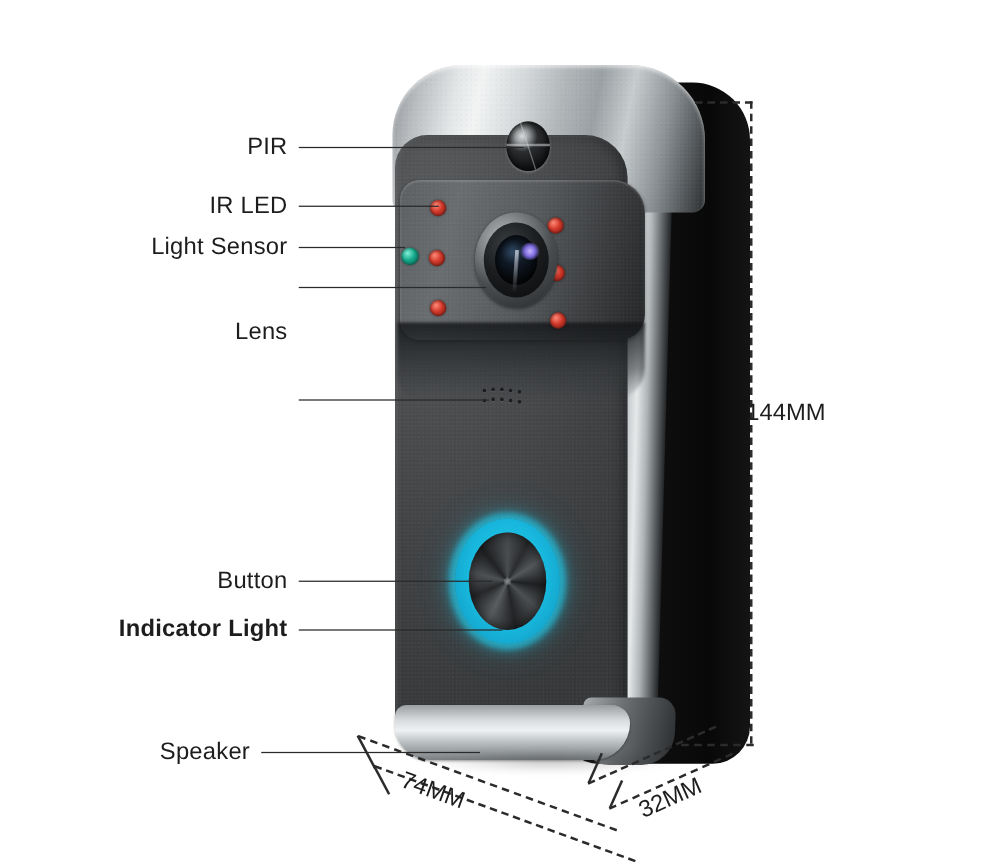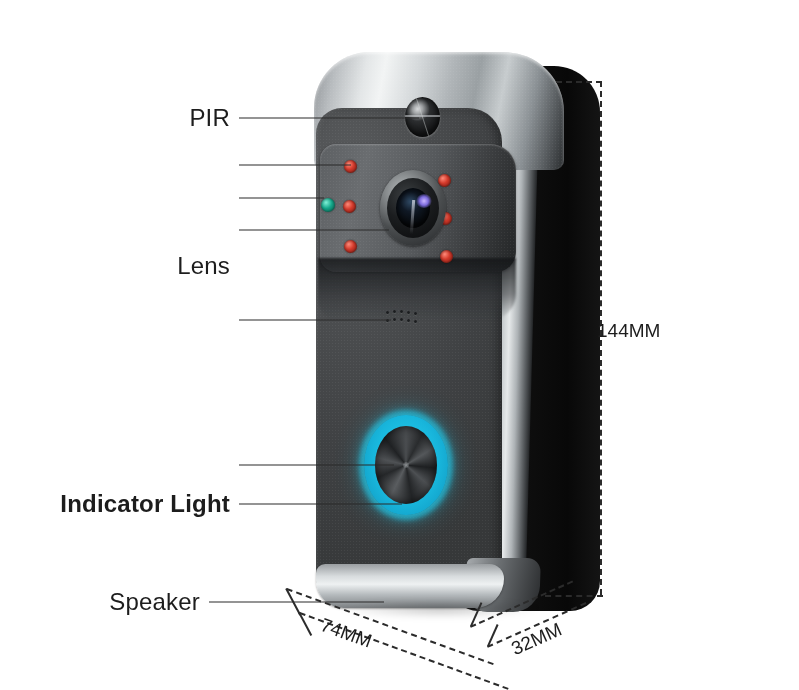--- a/index.html
+++ b/index.html
@@ -9,21 +9,21 @@
     font-family:"Liberation Sans", sans-serif;
     overflow:hidden;
     position:relative;
   }
   #stage{position:absolute;inset:0;}
 
   
   .callout{
     position:absolute;
     color:#1d1d1d;
-    font-size:24px;
+    font-size:19px;
     letter-spacing:.2px;
     white-space:nowrap;
     text-align:right;
     transform:translateY(-50%);
   }
   .leader{
     position:absolute;
     height:0;
     border-top:1.6px solid #2a2a2a;
     transform:translateY(-50%);
@@ -275,29 +275,32 @@
     </div>
 
     <div class="bottom-rim-dark"></div>
     <div class="bottom-rim"></div>
     <div class="body-shadow"></div>
   </div>
 
   <div class="callout" style="left:60px;top:118px;width:170px;">PIR</div>
   <div class="leader" style="left:239px;top:118px;width:180px;"></div>
 
+  <div class="callout" style="left:60px;top:165px;width:170px;">IR LED</div>
   <div class="leader" style="left:239px;top:165px;width:112px;"></div>
 
+  <div class="callout" style="left:40px;top:198px;width:190px;">Light Sensor</div>
   <div class="leader" style="left:239px;top:198px;width:85px;"></div>
 
   <div class="callout" style="left:60px;top:230px;width:170px;margin-top:36px;">Lens</div>
   <div class="leader" style="left:239px;top:230px;width:150px;"></div>
 
   <div class="leader" style="left:239px;top:320px;width:152px;"></div>
 
+  <div class="callout" style="left:60px;top:465px;width:170px;">Button</div>
   <div class="leader" style="left:239px;top:465px;width:155px;"></div>
 
   <div class="callout" style="left:30px;top:504px;width:200px;font-weight:bold;">Indicator Light</div>
   <div class="leader" style="left:239px;top:504px;width:163px;"></div>
 
   <div class="callout" style="left:60px;top:602px;width:140px;">Speaker</div>
   <div class="leader" style="left:209px;top:602px;width:175px;"></div>
 
   <div class="dash-h" style="left:556px;top:81px;width:46px;"></div>
   <div class="dash-v" style="left:600px;top:81px;height:514px;"></div>

